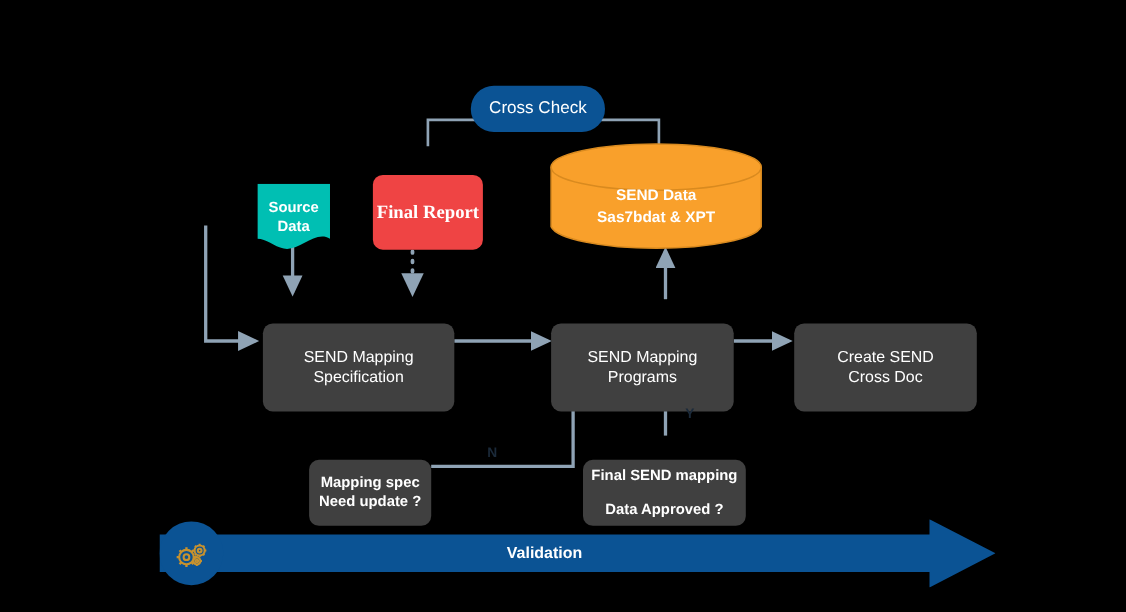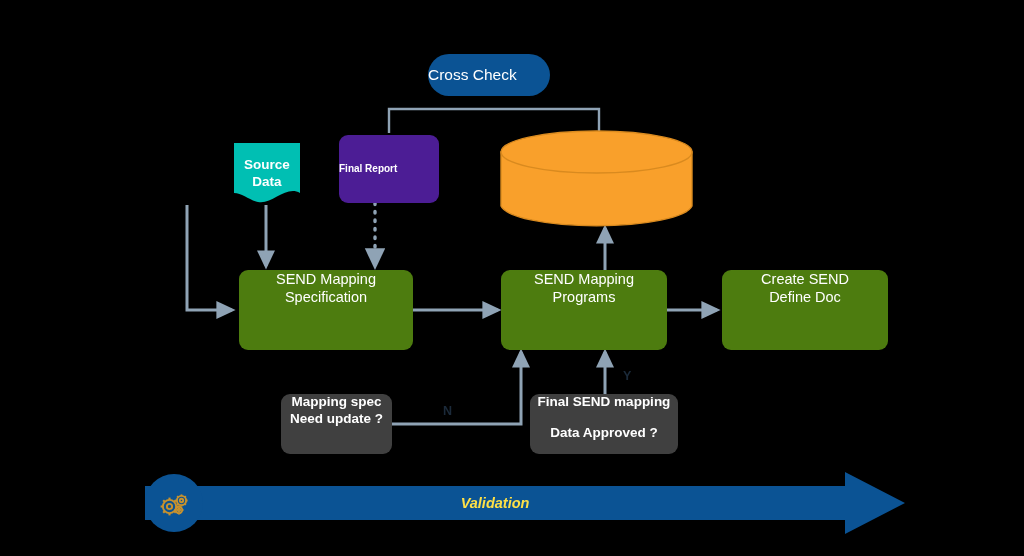--- a/index.html
+++ b/index.html
@@ -18,46 +18,49 @@
   #svg-layer {
     position: absolute;
     left: 0; top: 0;
     width: 1024px;
     height: 556px;
   }
   .node {
     position: absolute;
     display: flex;
     align-items: center;
+    justify-content: center;
     text-align: center;
     color: #ffffff;
     font-weight: bold;
     line-height: 1.25;
     box-sizing: border-box;
     z-index: 3;
+    margin-top: 24px;
   }
   
   .pill {
     background: #0b5394;
     border-radius: 26px;
     font-weight: normal;
     font-size: 15.5px;
   }
   
   .process {
-    background: #4d7c0f;
+    background: #404040;
     border-radius: 9px;
     font-weight: normal;
     font-size: 14.5px;
   }
   
   .orange-box {
-    background: #4c1d95;
+    background: #ef4444;
     border-radius: 9px;
-    font-size: 10px;
+    font-size: 17px;
+    font-family: Liberation Serif, serif;
   }
   
   .teal-box {
     background: #404040;
     border-radius: 9px;
     font-size: 13.5px;
   }
   
   .doc-shape {
     background: transparent;
@@ -106,25 +109,24 @@
     position: absolute;
     z-index: 3;
   }
   .validation-wrap svg { position:absolute; left:0; top:0; }
   .validation-label {
     position: absolute;
     left: 0; right: 0; top: 0; bottom: 0;
     display: flex;
     align-items: center;
     justify-content: center;
-    color: #fde047;
+    color: #ffffff;
     font-weight: bold;
     font-size: 14.5px;
     z-index: 2;
-    font-style: italic;
   }
   .edge-label {
     position: absolute;
     color: #1b2a3a;
     font-weight: bold;
     font-size: 12.5px;
     z-index: 4;
   }
 </style>
 </head>
@@ -196,35 +198,39 @@
 
   <div class="node orange-box" style="left:339px; top:135px; width:100px; height:68px;">
     <span>Final Report</span>
   </div>
 
   <div class="cylinder" style="left:500px; top:130px; width:193px; height:98px;">
     <svg width="193" height="98" viewBox="0 0 193 98" xmlns="http://www.w3.org/2000/svg">
       <path d="M1,22 L1,76 A96,22 0 0 0 192,76 L192,22 Z" fill="#f9a02b" stroke="#d98a1f" stroke-width="1.4"></path>
       <ellipse cx="96.5" cy="22" rx="95.5" ry="21" fill="#f9a02b" stroke="#d98a1f" stroke-width="1.4"></ellipse>
     </svg>
+    <div class="cyl-label">
+      <span>SEND Data</span>
+      <span>Sas7bdat &amp; XPT</span>
+    </div>
   </div>
 
   <div class="node process" style="left:239px; top:270px; width:174px; height:80px; flex-direction:column;">
     <span>SEND Mapping</span>
     <span>Specification</span>
   </div>
 
   <div class="node process" style="left:501px; top:270px; width:166px; height:80px; flex-direction:column;">
     <span>SEND Mapping</span>
     <span>Programs</span>
   </div>
 
   <div class="node process" style="left:722px; top:270px; width:166px; height:80px; flex-direction:column;">
     <span>Create SEND</span>
-    <span>Define Doc</span>
+    <span>Cross Doc</span>
   </div>
 
   <div class="node teal-box" style="left:281px; top:394px; width:111px; height:60px; flex-direction:column;">
     <span>Mapping spec</span>
     <span>Need update ?</span>
   </div>
 
   <div class="node teal-box" style="left:530px; top:394px; width:148px; height:60px; flex-direction:column;gap:14px;">
     <span>Final SEND mapping</span>
     <span>Data Approved ?</span>

